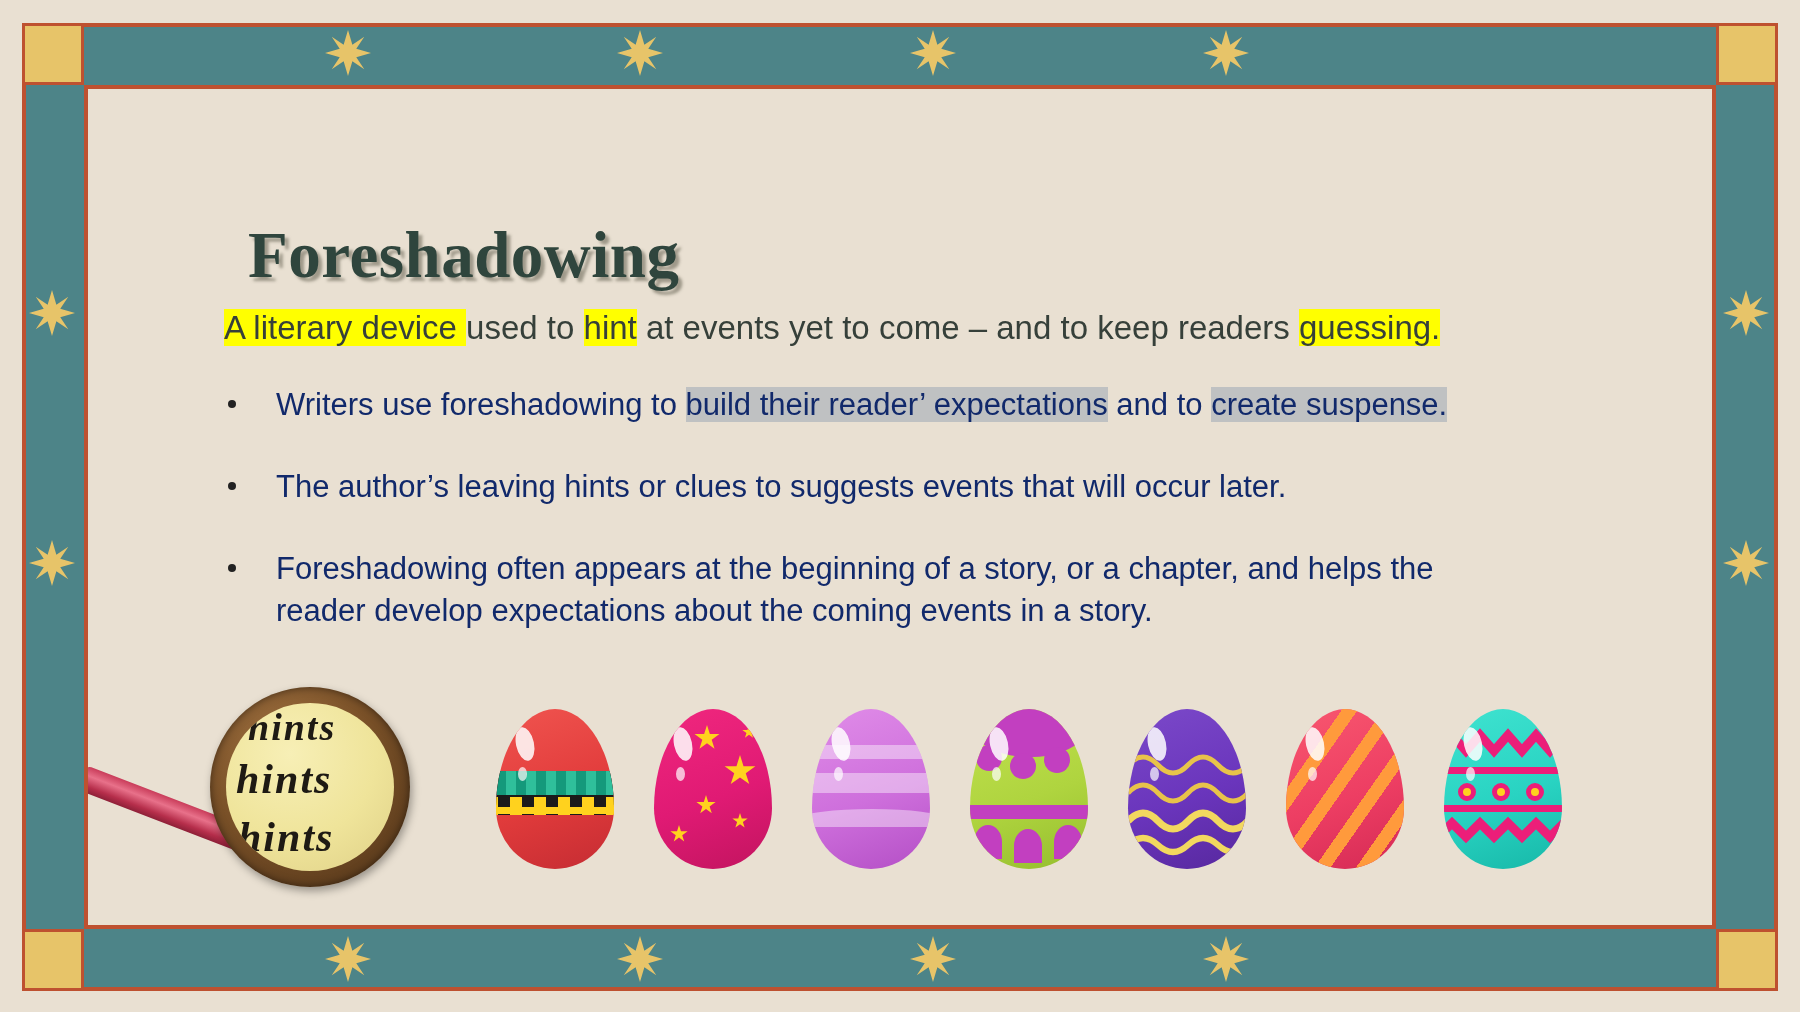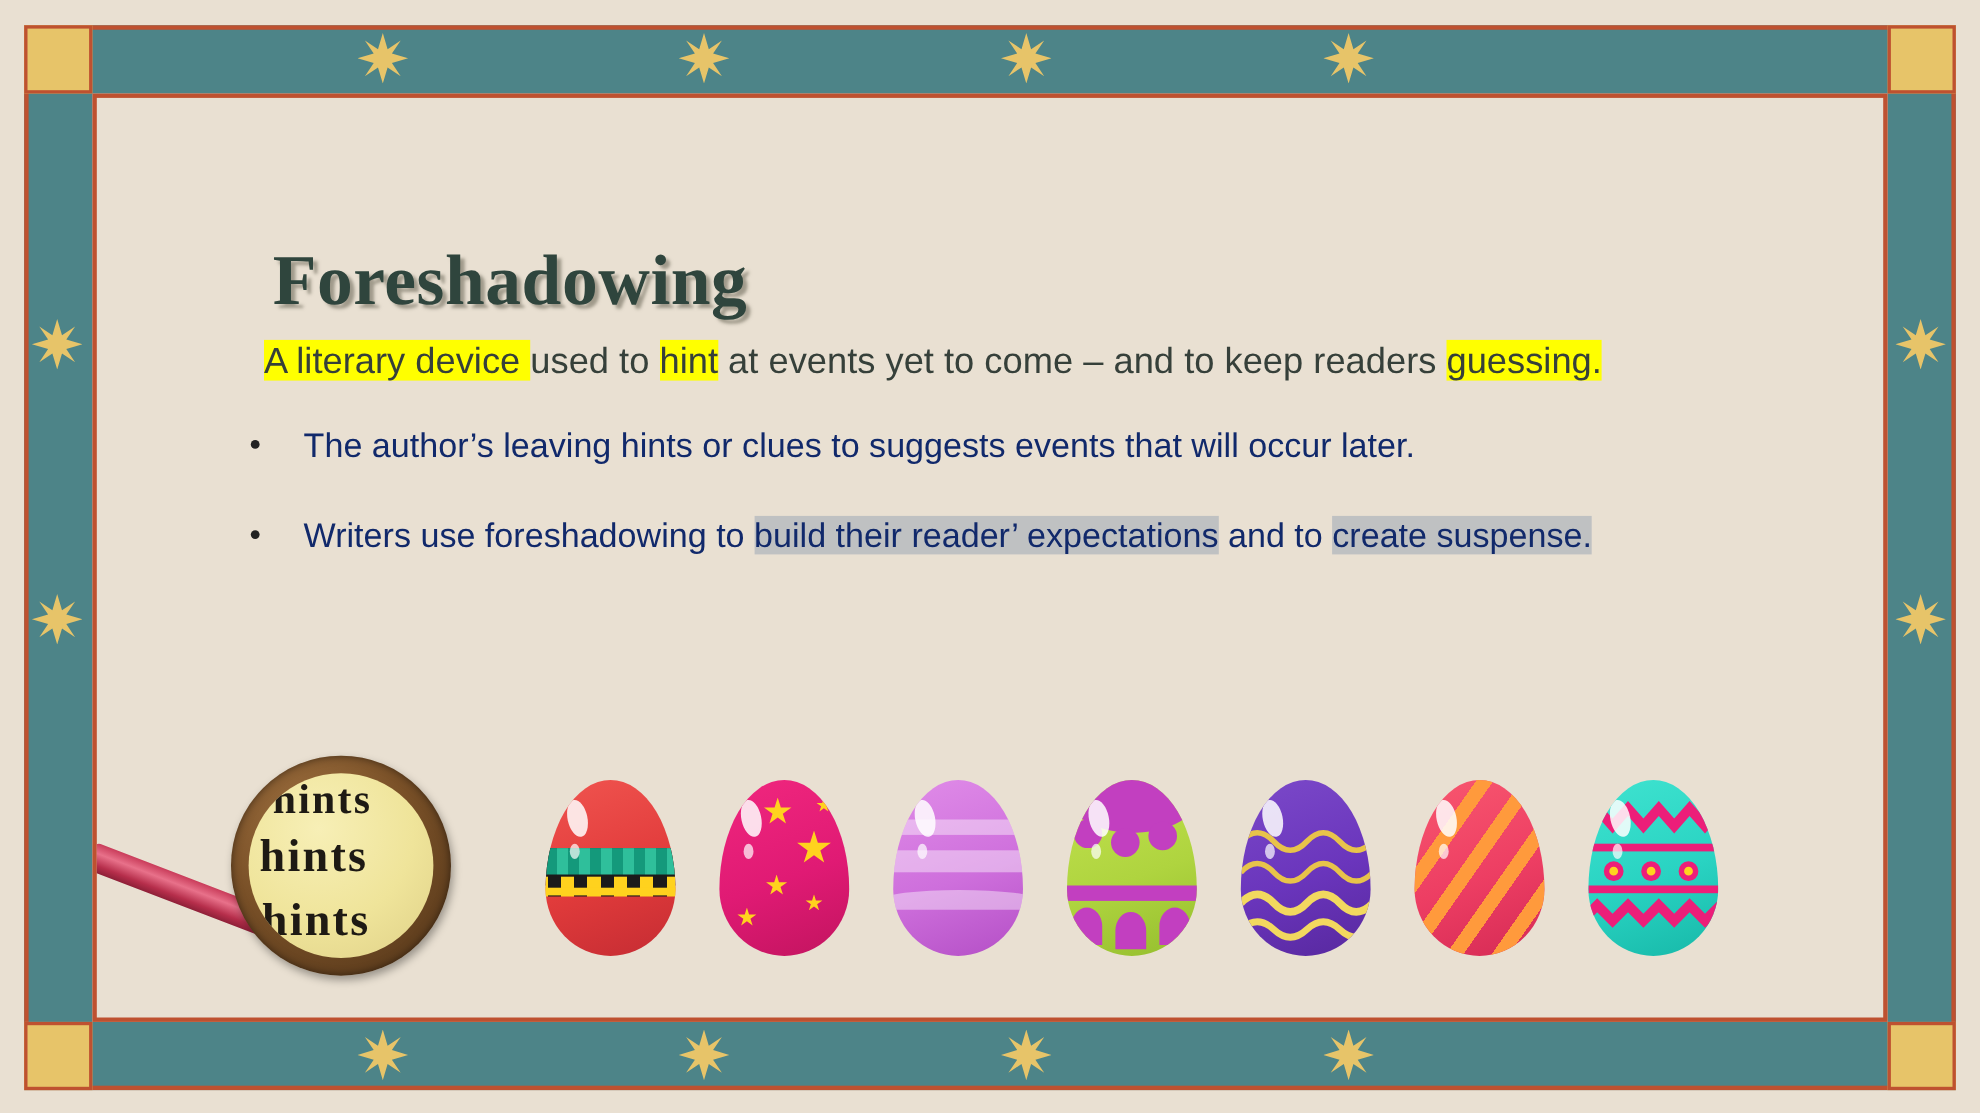--- a/index.html
+++ b/index.html
@@ -76,21 +76,20 @@
   }
 
   
   .lead{
     position:absolute;
     left:136px;top:216px;
     font-size:33px;
     color:#36403A;
     white-space:nowrap;
     line-height:46px;
-    margin-left:16px;
   }
   .hl-yellow{background:#FFFF00;color:#36403A;}
 
   
   .bullets{
     position:absolute;
     left:136px;top:295px;
     width:1260px;
   }
   .bullet{
@@ -153,20 +152,21 @@
     left:16px;top:16px;
     width:168px;height:168px;
     border-radius:50%;
     background:radial-gradient(circle at 38% 30%,#F7EFB6 0%,#EFE49A 55%,#DFD087 100%);
     overflow:hidden;
   }
   .mag-lens .word{
     position:absolute;
     left:6px;
     font-family:"Liberation Serif",serif;
+    font-style:italic;
     font-weight:700;
     color:#1E1A14;
     font-size:40px;
     letter-spacing:2px;
   }
   .mag-lens .w1{top:2px;left:22px;font-size:38px;}
   .mag-lens .w2{top:52px;left:10px;font-size:42px;}
   .mag-lens .w3{top:110px;left:12px;font-size:42px;}
 
   
@@ -266,28 +266,32 @@
 
     <div class="title">Foreshadowing</div>
 
     <div class="lead">
       <span class="hl-yellow">A literary device </span><span>used to </span><span class="hl-yellow">hint</span><span> at events yet to come – and to keep readers </span><span class="hl-yellow">guessing.</span>
     </div>
 
     <div class="bullets">
 
       <div class="bullet">
+        <span class="dot"></span><span>Writers use foreshadowing to </span><span class="hl-gray">build their reader’ expectations</span><span> and to </span><span class="hl-gray">create suspense.</span>
+      </div>
+
+      <div class="bullet">
         <span class="dot"></span>
         <span>The author’s leaving hints or clues to suggests events that will occur later.</span>
       </div>
 
       <div class="bullet">
-        <span class="dot"></span><span>Writers use foreshadowing to </span><span class="hl-gray">build their reader’ expectations</span><span> and to </span><span class="hl-gray">create suspense.</span>
-      </div>
-
+        <span class="dot"></span>
+        <span>Foreshadowing often appears at the beginning of a story, or a chapter, and helps the reader develop expectations about the coming events in a story.</span>
+      </div>
 
     </div>
 
     <div class="imgrow">
 
       <div class="magnifier">
         <div class="mag-handle"></div>
         <div class="mag-ferrule"></div>
         <div class="mag-ring">
           <div class="mag-lens">

